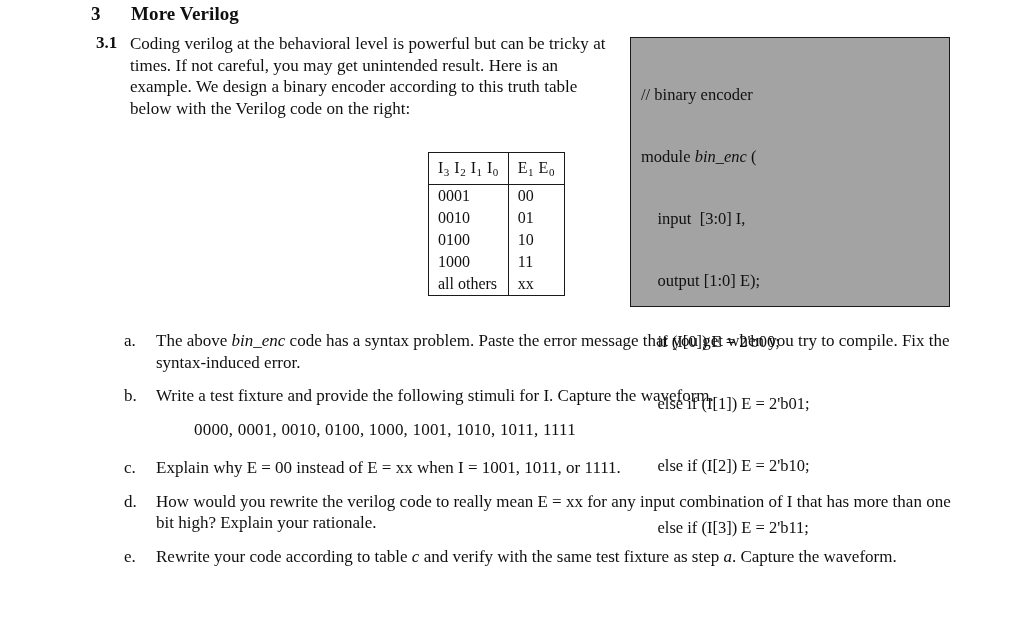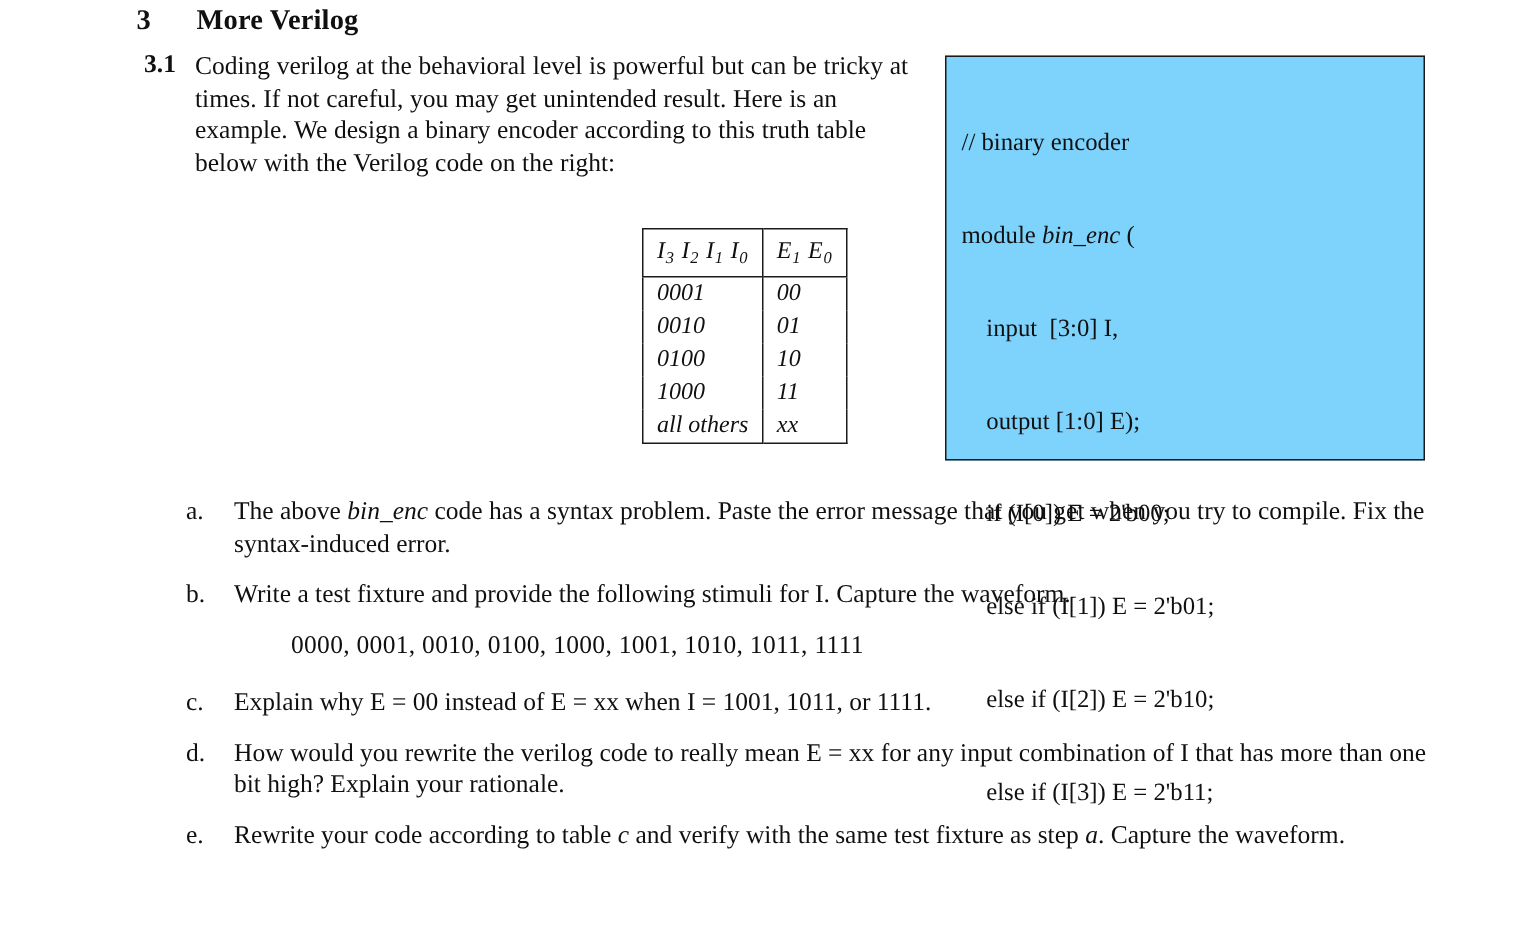--- a/index.html
+++ b/index.html
@@ -81,21 +81,20 @@
   }
   .truth-table .hdr td.c1,
   .truth-table tbody td.c1 {
     border-right: 1.4px solid #1a1a1a;
   }
   .truth-table tbody td {
     padding: 0px 9px 1px 9px;
     line-height: 21px;
     white-space: nowrap;
     vertical-align: middle;
-    font-style: italic;
   }
   .truth-table tbody tr:first-child td {
     padding-top: 4px;
   }
   .truth-table sub {
     font-size: 11px;
     vertical-align: baseline;
     position: relative;
     top: 3px;
   }
@@ -103,21 +102,21 @@
 
   
   .code-box {
     position: absolute;
     left: 630px;
     top: 37px;
     width: 320px;
     height: 270px;
     border: 1.6px solid #1a1a1a;
     box-sizing: border-box;
-    background: #7dd3fc;
+    background: #a3a3a3;
   }
   .code-box .code {
     padding: 6px 0 0 10px;
     font-size: 16.5px;
     line-height: 20.6px;
     white-space: pre;
   }
   .code .ln { display: block; white-space: pre; }
   .code .it { font-style: italic; }
 

